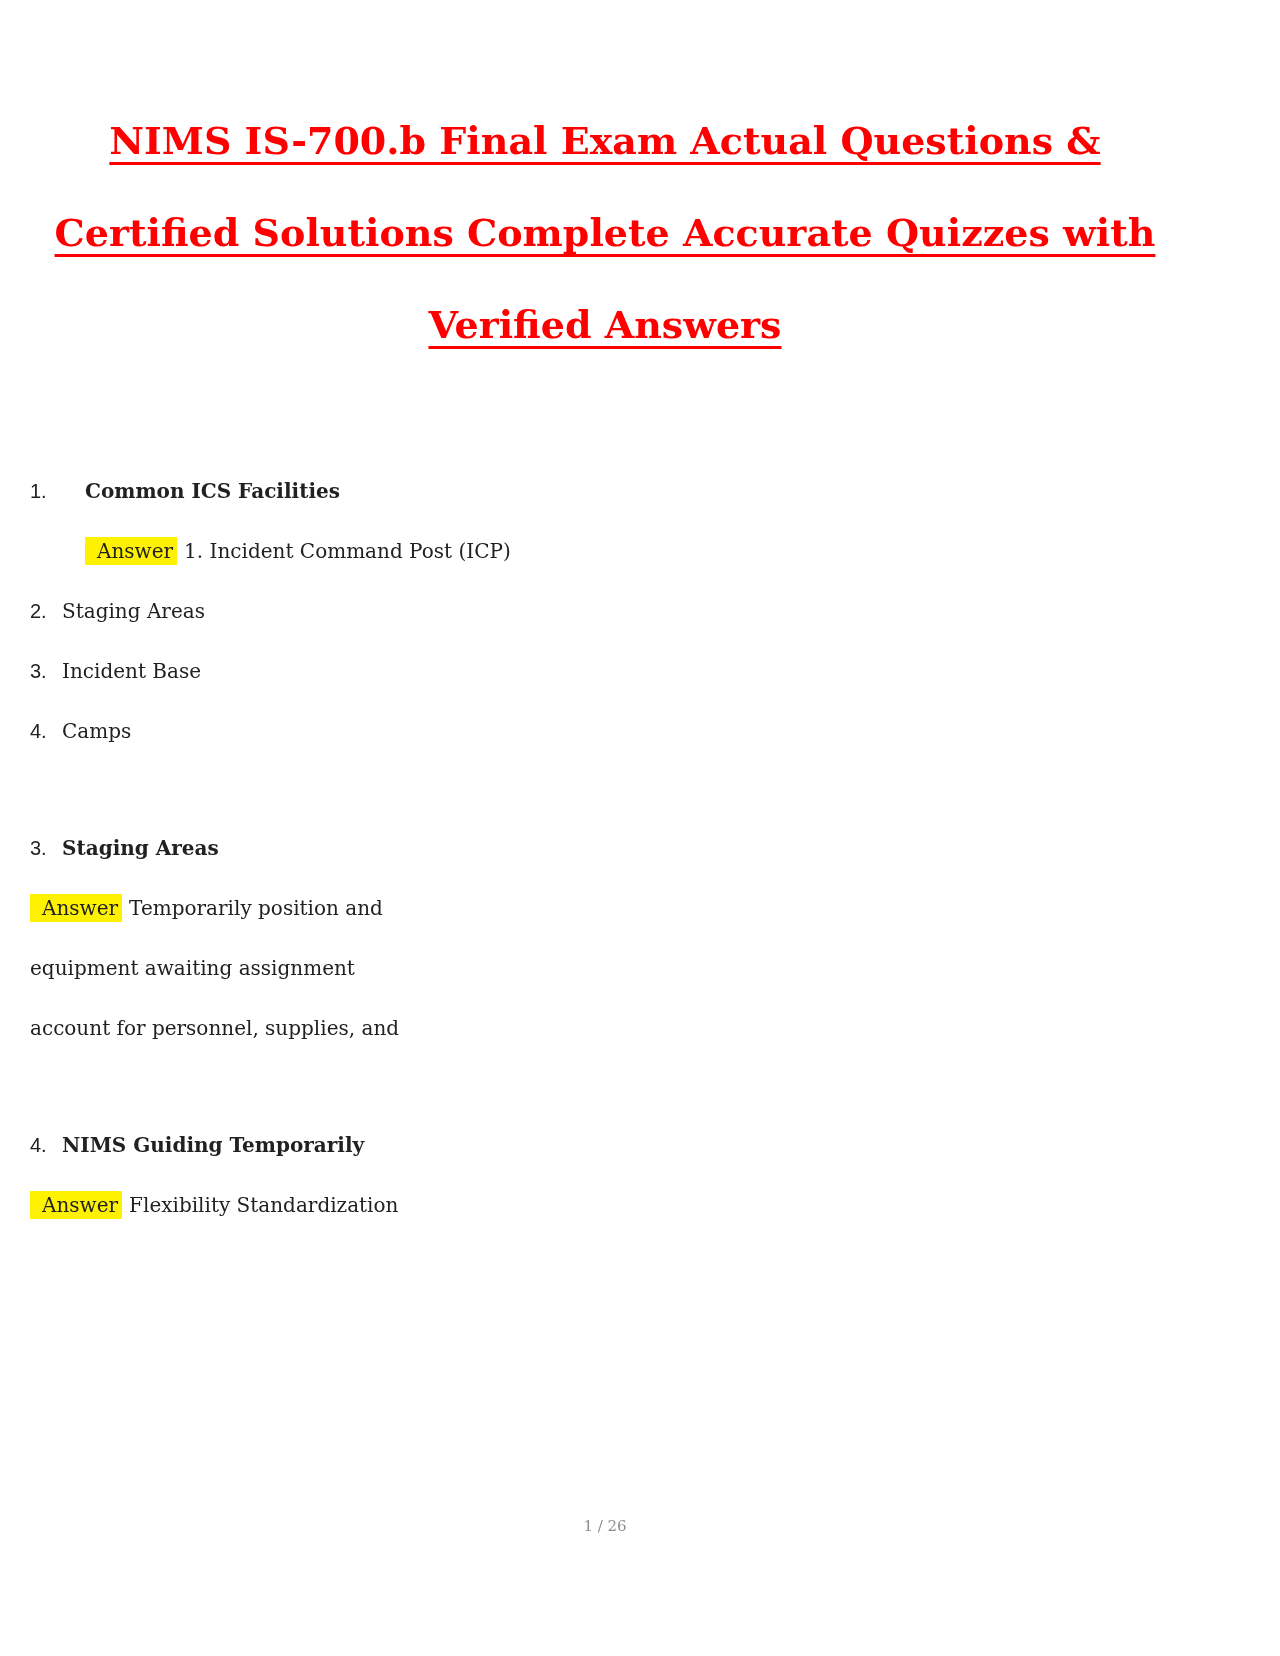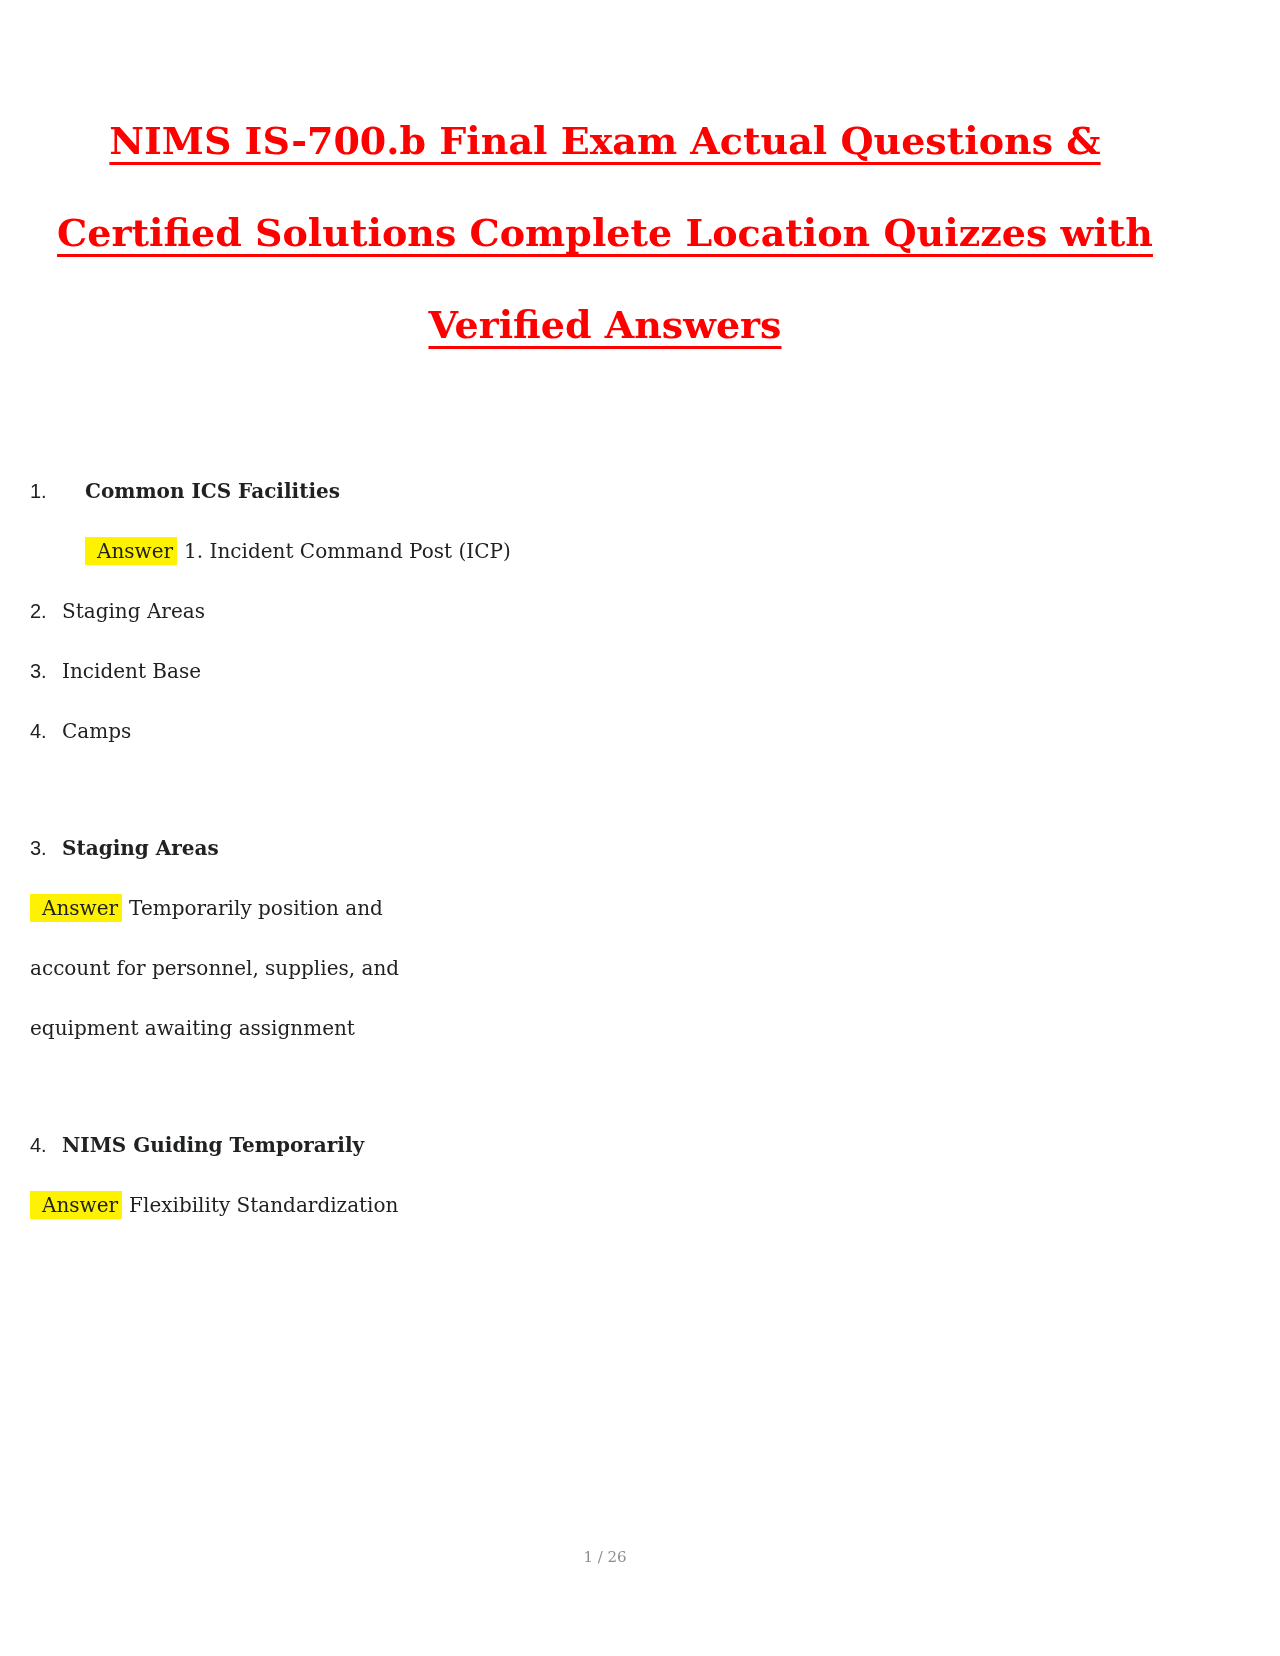--- a/index.html
+++ b/index.html
@@ -53,34 +53,34 @@
   .hl{
     background:var(--highlight_yellow);
     font-weight:normal;
     padding:2px 4px 2px 12px;
     margin-right:7px;
   }
   .footer{
     position:absolute;
     left:30px;
     width:1150px;
-    top:1548px;
+    top:1517px;
     text-align:center;
     font-size:15px;
     color:var(--footer_gray);
   }
 </style>
 </head>
 <body>
 
 <div class="page">
 
   <h1 class="title">
     <div><span class="tline">NIMS IS-700.b Final Exam Actual Questions &amp;</span></div>
-    <div><span class="tline">Certified Solutions Complete Location Quizzes with</span></div>
+    <div><span class="tline">Certified Solutions Complete Accurate Quizzes with</span></div>
     <div><span class="tline">Verified Answers</span></div>
   </h1>
 
   <div class="content">
 
     <section class="qa">
       <div class="line">
         <span class="num wide">1.</span><span class="qtitle">Common ICS Facilities</span>
       </div>
       <div class="line indent">
@@ -99,24 +99,24 @@
 
 
     <section class="qa">
       <div class="line">
         <span class="num narrow">3.</span><span class="qtitle">Staging Areas</span>
       </div>
       <div class="line">
         <span class="hl">Answer</span><span>Temporarily position and</span>
       </div>
       <div class="line">
-        <span>account for personnel, supplies, and</span>
+        <span>equipment awaiting assignment</span>
       </div>
       <div class="line">
-        <span>equipment awaiting assignment</span>
+        <span>account for personnel, supplies, and</span>
       </div>
     </section>
 
     <section class="qa">
       <div class="line">
         <span class="num narrow">4.</span><span class="qtitle">NIMS Guiding Temporarily</span>
       </div>
       <div class="line">
         <span class="hl">Answer</span><span>Flexibility Standardization</span>
       </div>

